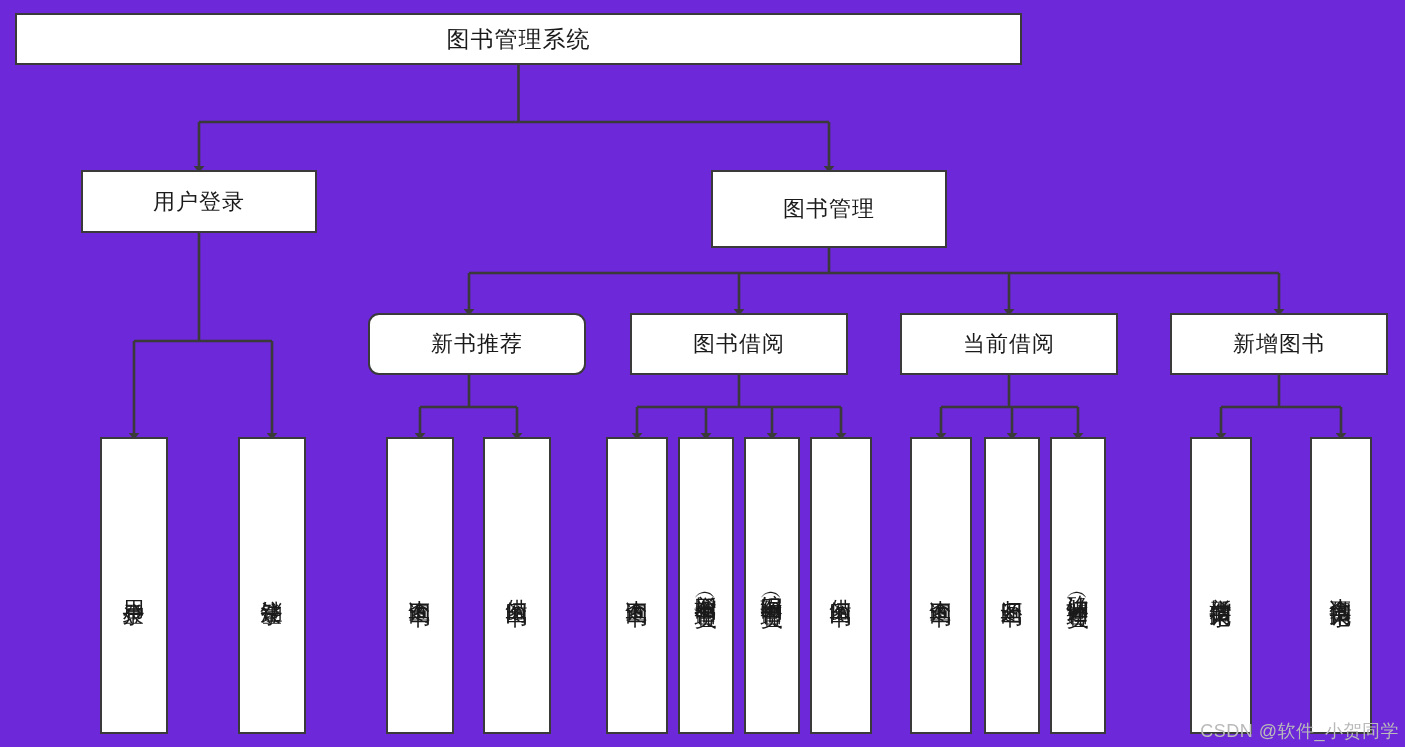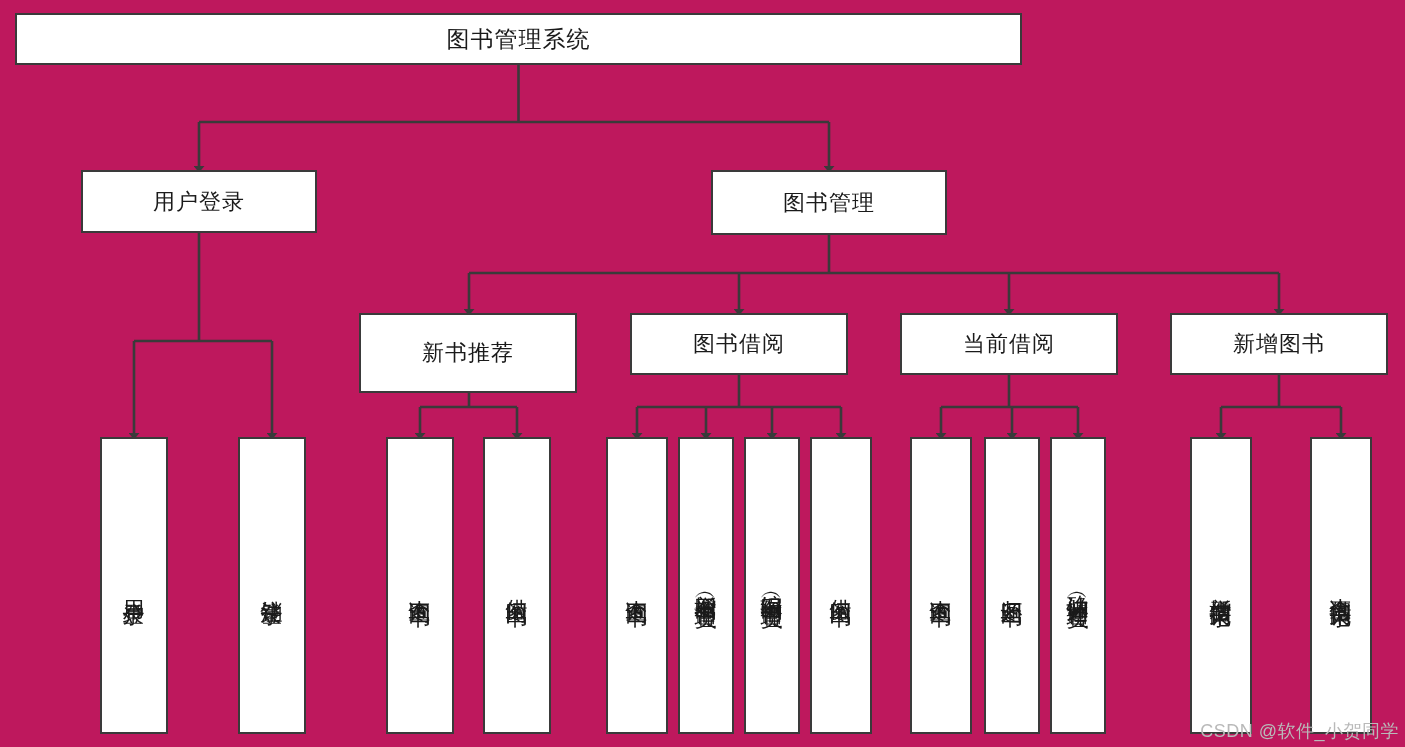--- a/index.html
+++ b/index.html
@@ -1,20 +1,20 @@
 <!DOCTYPE html>
 <html><head>
 <meta charset="utf-8">
 <style>
   html,body{margin:0;padding:0;background:#ffffff;}
   body{
     font-family:"Liberation Sans","DejaVu Sans",sans-serif;
     width:1405px;height:747px;overflow:hidden;
   }
-  #canvas{position:relative;width:1405px;height:747px;background:#be185d;}
+  #canvas{position:relative;width:1405px;height:747px;background:#6d28d9;}
   svg#wires{position:absolute;left:0;top:0;width:1405px;height:747px;}
   .node{
     position:absolute;
     box-sizing:border-box;
     background:#ffffff;
     border:2.5px solid #3a3a3a;
     display:flex;align-items:center;justify-content:center;
     color:#1a1a1a;
   }
   .node.h{
@@ -92,23 +92,23 @@
         <path d="M 1279 375 L 1279 407"></path>
         <path d="M 1221 407 L 1341 407"></path>
         <path d="M 1221 407 L 1221 436" marker-end="url(#arrow)"></path>
         <path d="M 1341 407 L 1341 436" marker-end="url(#arrow)"></path>
       </g>
   </svg>
 
   <div class="node root h" style="left: 15px; top: 13px; width: 1007px; height: 52px;">图书管理系统</div>
 
   <div class="node h" style="left: 81px; top: 170px; width: 236px; height: 63px;">用户登录</div>
-  <div class="node h" style="left: 711px; top: 170px; width: 236px; height: 65px;">图书管理</div>
+  <div class="node h" style="left: 711px; top: 170px; width: 236px; height: 78px;">图书管理</div>
 
-  <div class="node h" style="left: 359px; top: 313px; width: 218px; height: 80px;">新书推荐</div>
+  <div class="node h" style="left: 368px; top: 313px; width: 218px; height: 62px; border-radius: 11px;">新书推荐</div>
   <div class="node h" style="left: 630px; top: 313px; width: 218px; height: 62px;">图书借阅</div>
   <div class="node h" style="left: 900px; top: 313px; width: 218px; height: 62px;">当前借阅</div>
   <div class="node h" style="left: 1170px; top: 313px; width: 218px; height: 62px;">新增图书</div>
 
   <div class="node v" style="left: 100px; top: 437px; width: 68px; height: 297px;">
       <span class="vtxt">用户登录</span>
     </div>
   <div class="node v" style="left: 238px; top: 437px; width: 68px; height: 297px;">
       <span class="vtxt">注销登录</span>
     </div>

